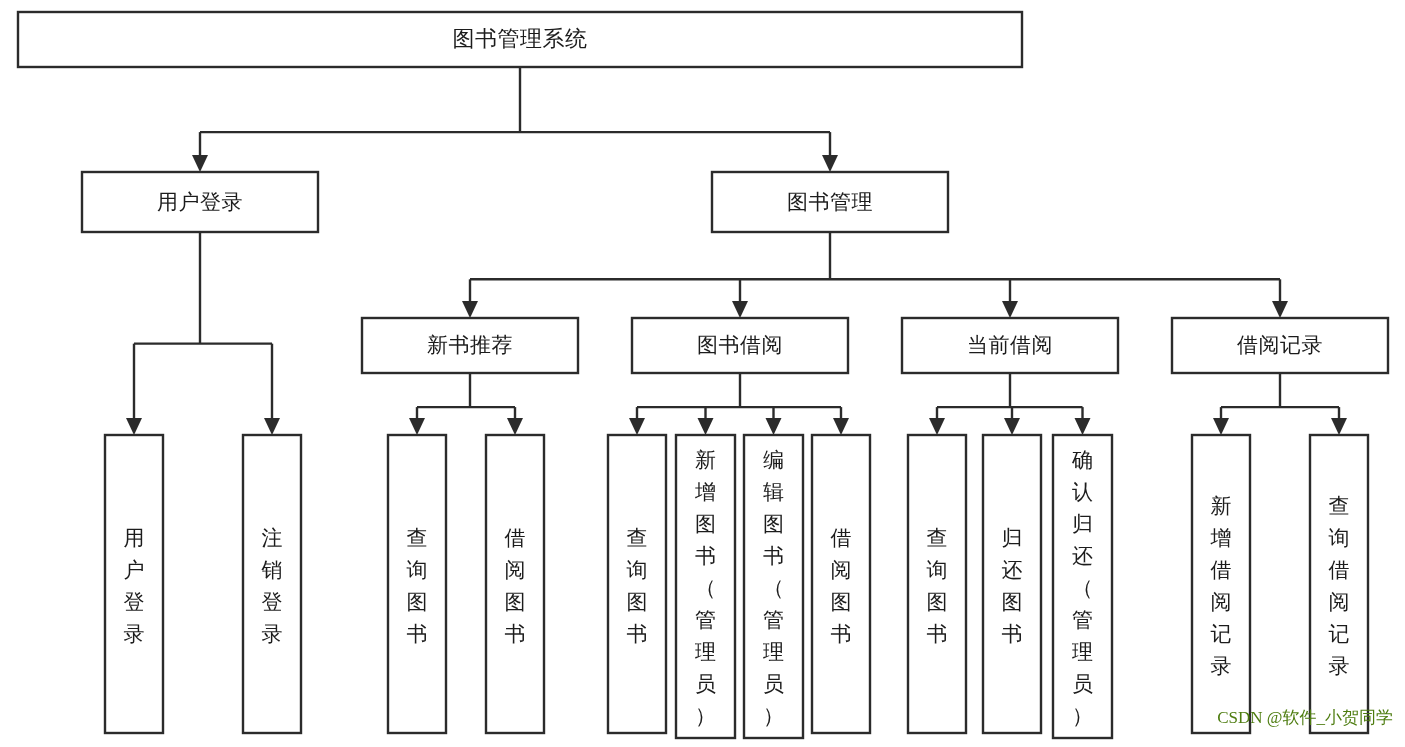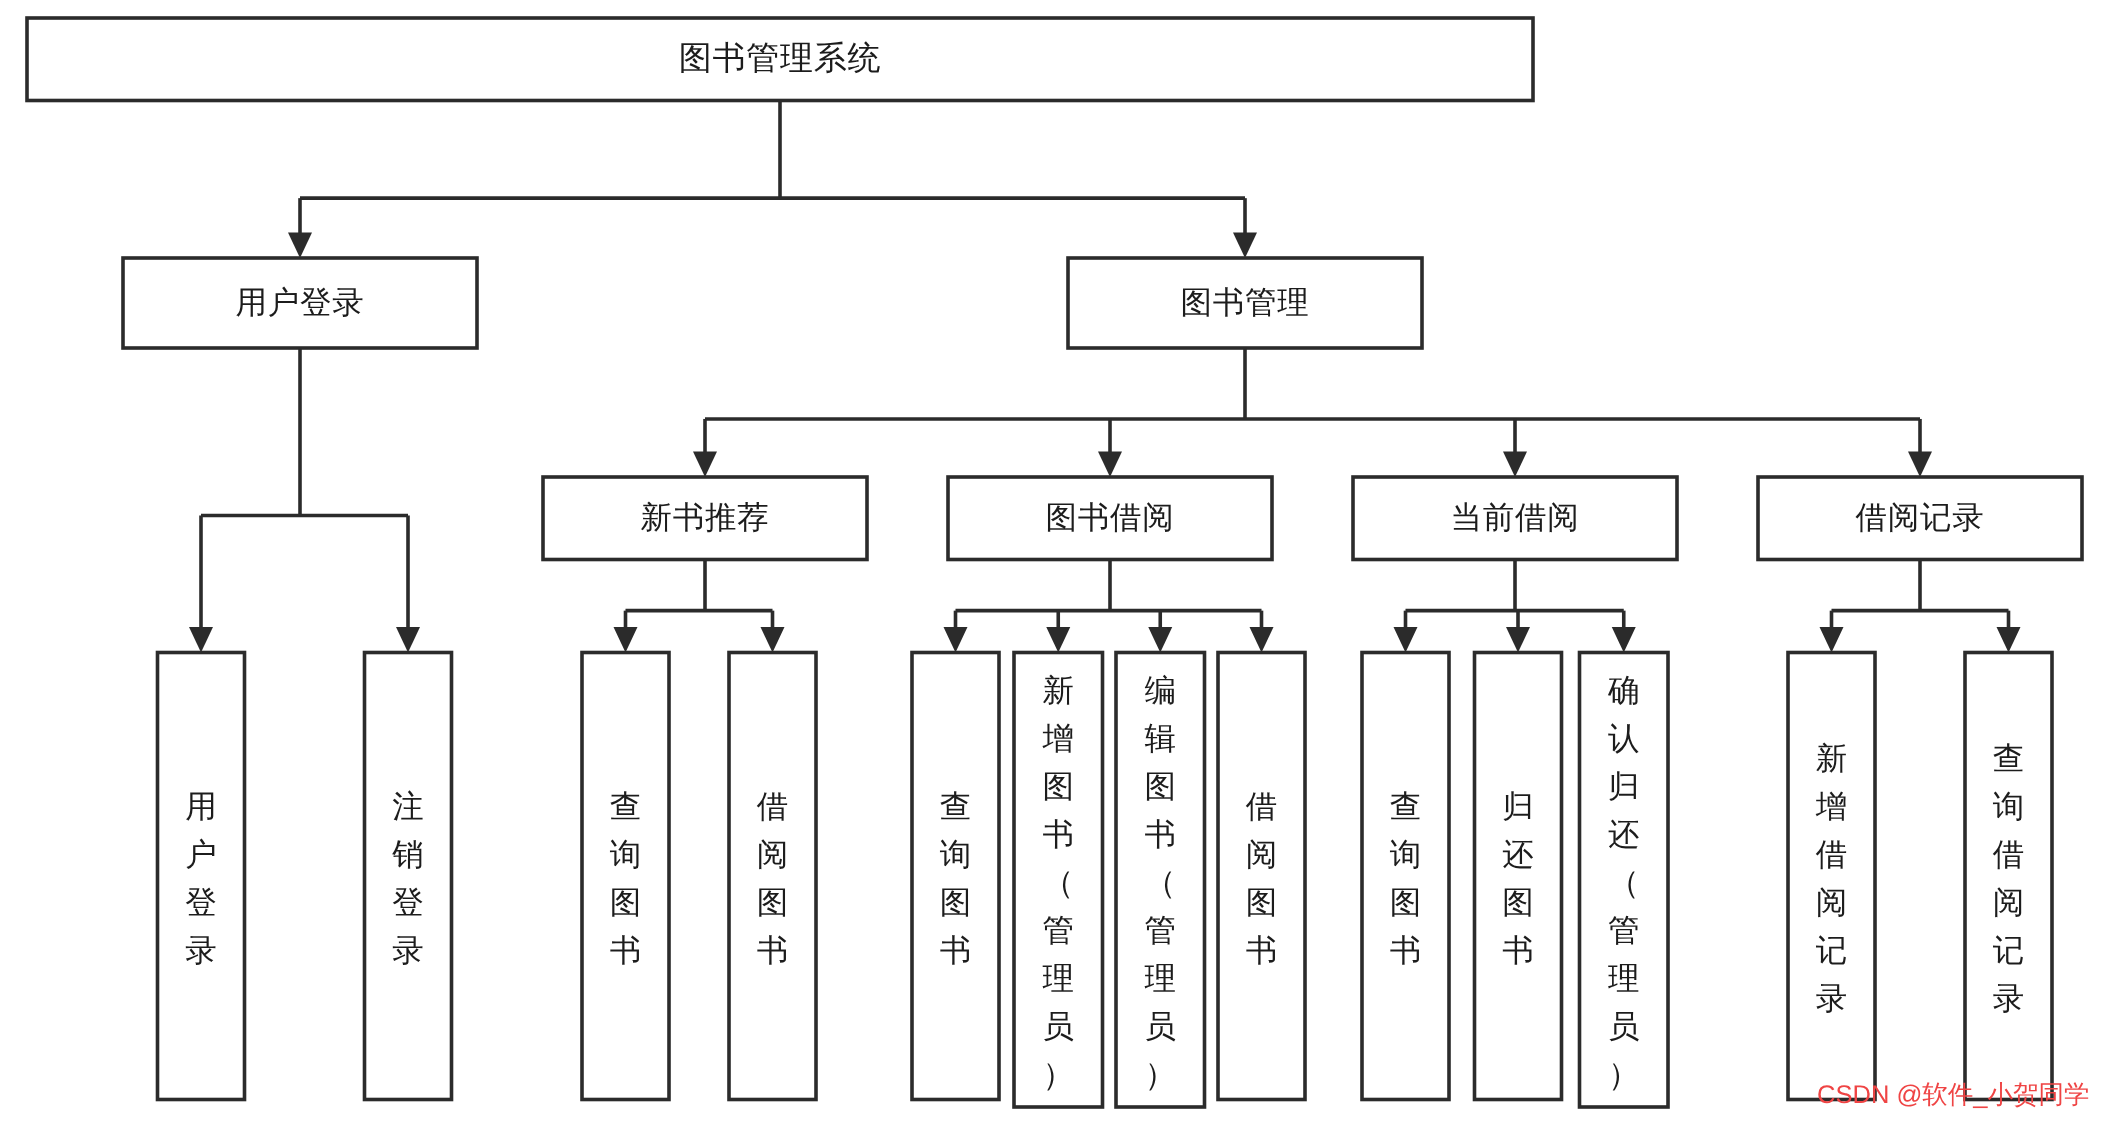--- a/index.html
+++ b/index.html
@@ -55,24 +55,24 @@
     fill: none;
     stroke-linecap: butt;
   }
   .arrow-head {
     fill: #2b2b2b;
     stroke: none;
   }
   .watermark {
     position: absolute;
     right: 8px;
-    bottom: 6px;
-    font-family: Liberation Sans, sans-serif;
+    bottom: 18px;
+    font-family: Liberation Serif, serif;
     font-size: 17px;
-    color: #ef4444;
+    color: #4d7c0f;
     white-space: nowrap;
     user-select: none;
   }
 </style>
 </head>
 <body>
 
 <div id="diagram-root">
   <svg class="diagram-canvas" viewBox="0 0 1405 747">
     <defs>

